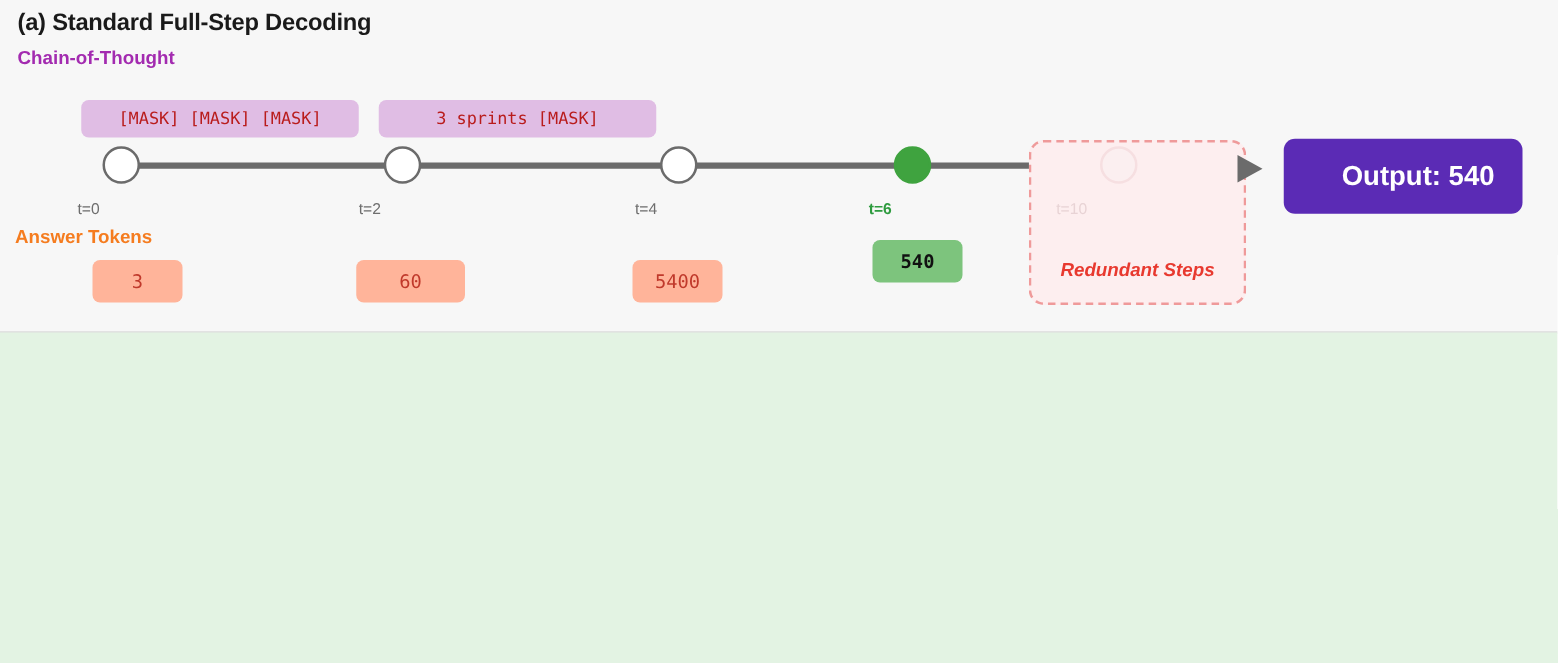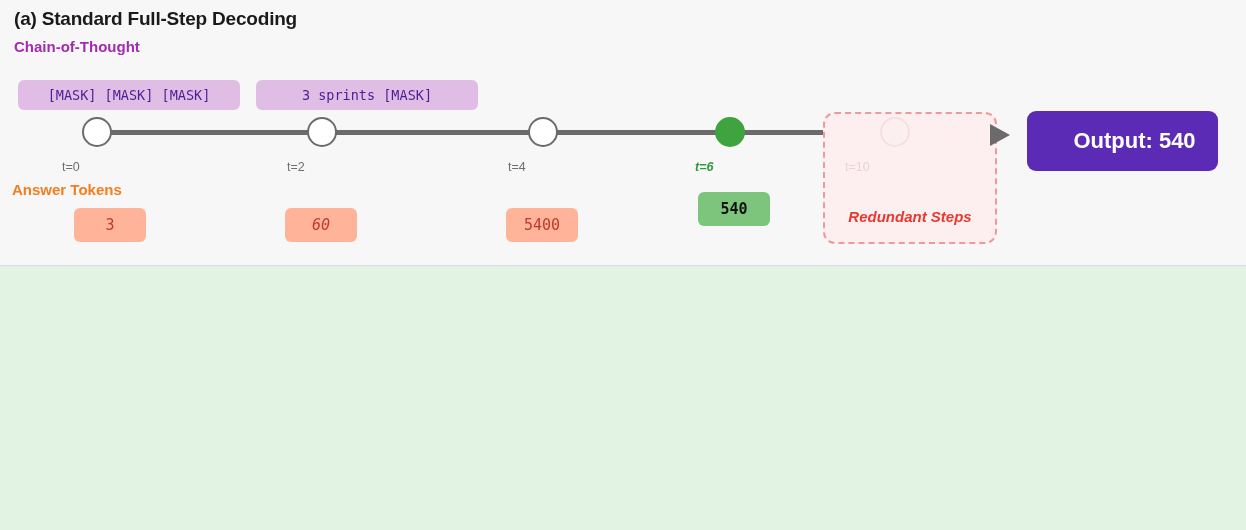--- a/index.html
+++ b/index.html
@@ -33,21 +33,21 @@
   }
   #cot-label  { left: 14px; top: 38px; color: #a32bb0; }
   #ans-label  { left: 12px; top: 181px; color: #f57c1f; }
 
   
   .cot-box {
     position: absolute; height: 30px;
     background: #e0bde4; border-radius: 6px;
     display: flex; align-items: center; justify-content: center;
     font-family: "DejaVu Sans Mono", monospace;
-    font-size: 13.5px; color: #4c1d95; white-space: nowrap;
+    font-size: 13.5px; color: #b91c1c; white-space: nowrap; margin-left: 47px;
   }
 
   
   .track {
     position: absolute; height: 5px; background: #6b6b6b; border-radius: 2px;
   }
   .track.faded { background: #b9b9b9; }
 
   .node {
     position: absolute; width: 30px; height: 30px; border-radius: 50%;
@@ -125,26 +125,26 @@
     <div id="redundant-label">Redundant Steps</div>
 
     <div class="node" style="left:82px;  top:117px;"></div>
     <div class="node" style="left:307px; top:117px;"></div>
     <div class="node" style="left:528px; top:117px;"></div>
     <div class="node green" style="left:715px; top:117px;"></div>
 
     <div class="tlabel" style="left:62px;  top:160px; width:70px;">t=0</div>
     <div class="tlabel" style="left:287px; top:160px; width:70px;">t=2</div>
     <div class="tlabel" style="left:508px; top:160px; width:70px;">t=4</div>
-    <div class="tlabel green" style="left:695px; top:160px; width:70px;font-style:italic;">t=6</div>
+    <div class="tlabel green" style="left:695px; top:160px; width:70px;">t=6</div>
 
     <div class="section-label" id="ans-label">Answer Tokens</div>
 
     <div class="tok" style="left:74px;  top:208px; width:72px;">3</div>
-    <div class="tok" style="left:285px; top:208px; width:72px;font-style:italic;">60</div>
+    <div class="tok" style="left:285px; top:208px; width:87px;">60</div>
     <div class="tok" style="left:506px; top:208px; width:72px;">5400</div>
     <div class="tok green" style="left:698px; top:192px; width:72px;">540</div>
 
     <div id="arrow-a"></div>
     <div class="output-box" style="left:1027px; top:111px; width:191px;">Output: 540</div>
   </section>
 
   <div class="panel-divider"></div>
 
   <section class="panel" id="panel-b">

